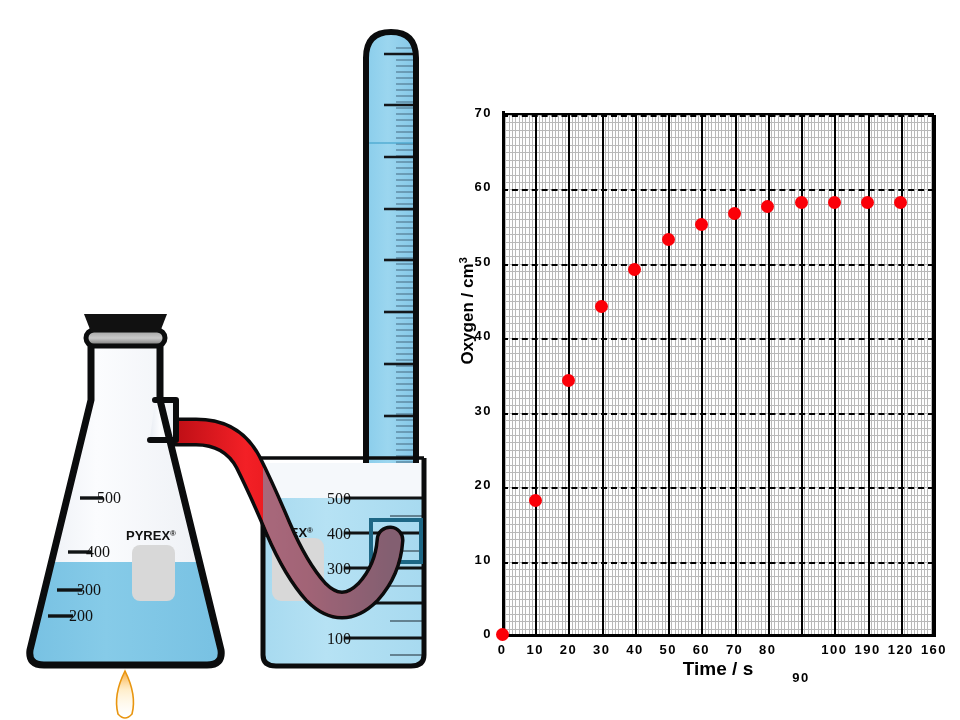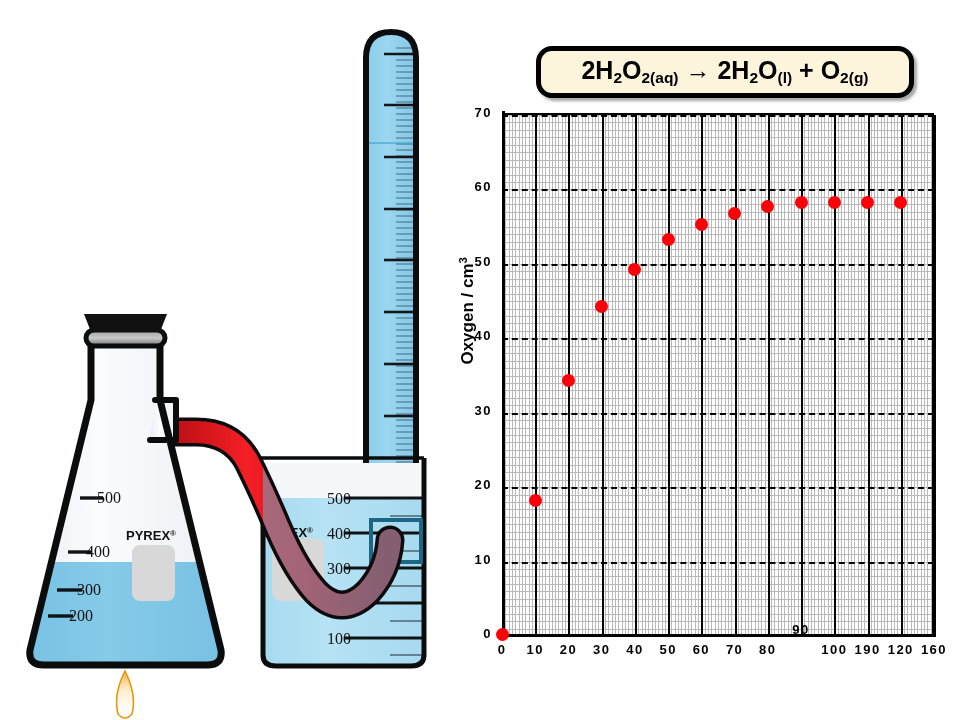--- a/index.html
+++ b/index.html
@@ -359,25 +359,20 @@
       </g>
 
       <g>
         <path d="M125,671 Q113,695 118,714 Q125,722 132,714 Q137,695 125,671 Z" fill="url(#flameGrad)" stroke="#e8950f" stroke-width="1.6"></path>
       </g>
     </svg>
   </div>
 
   <div id="graph-panel">
 
-    <div class="eq-box">
-      <div class="eq-text">
-        <span class="nb">2</span><span>H</span><sub>2</sub><span>O</span><sub>2(aq)</sub>&nbsp;<span>→</span>&nbsp;<span class="nb">2</span><span>H</span><sub>2</sub><span>O</span><sub>(l)</sub>&nbsp;<span>+</span>&nbsp;<span>O</span><sub>2(g)</sub>
-      </div>
-    </div>
 
     <div class="plot-wrap">
 
       <div class="plot-area" id="plot-area">
           <div class="major-v" style="left: 0px;"></div>
           <div class="major-v" style="left: 33.2308px;"></div>
           <div class="major-v" style="left: 66.4615px;"></div>
           <div class="major-v" style="left: 99.6923px;"></div>
           <div class="major-v" style="left: 132.923px;"></div>
           <div class="major-v" style="left: 166.154px;"></div>
@@ -413,21 +408,21 @@
       <div id="xticks">
           <div class="xtick" style="left: 52px; top: 642px;">0</div>
           <div class="xtick" style="left: 85.2308px; top: 642px;">10</div>
           <div class="xtick" style="left: 118.462px; top: 642px;">20</div>
           <div class="xtick" style="left: 151.692px; top: 642px;">30</div>
           <div class="xtick" style="left: 184.923px; top: 642px;">40</div>
           <div class="xtick" style="left: 218.154px; top: 642px;">50</div>
           <div class="xtick" style="left: 251.385px; top: 642px;">60</div>
           <div class="xtick" style="left: 284.615px; top: 642px;">70</div>
           <div class="xtick" style="left: 317.846px; top: 642px;">80</div>
-          <div class="xtick" style="left: 351.077px; top: 622px;">90</div>
+          <div class="xtick" style="left: 351.077px; top: 670px;">90</div>
           <div class="xtick" style="left: 384.308px; top: 642px;">100</div>
           <div class="xtick" style="left: 417.538px; top: 642px;">190</div>
           <div class="xtick" style="left: 450.769px; top: 642px;">120</div>
           <div class="xtick" style="left: 484px; top: 642px;">160</div>
         </div>
       <div id="points">
           <div class="dot" title="0 s, 0 cm3" style="left: 72px; top: 634px; background: rgb(251, 0, 8);"></div>
           <div class="dot" title="10 s, 18 cm3" style="left: 105.231px; top: 500.029px; background: rgb(251, 0, 8);"></div>
           <div class="dot" title="20 s, 34 cm3" style="left: 138.462px; top: 380.943px; background: rgb(251, 0, 8);"></div>
           <div class="dot" title="30 s, 44 cm3" style="left: 171.692px; top: 306.514px; background: rgb(251, 0, 8);"></div>
@@ -438,15 +433,16 @@
           <div class="dot" title="80 s, 57.5 cm3" style="left: 337.846px; top: 206.036px; background: rgb(251, 0, 8);"></div>
           <div class="dot" title="90 s, 58 cm3" style="left: 371.077px; top: 202.314px; background: rgb(251, 0, 8);"></div>
           <div class="dot" title="100 s, 58 cm3" style="left: 404.308px; top: 202.314px; background: rgb(251, 0, 8);"></div>
           <div class="dot" title="110 s, 58 cm3" style="left: 437.538px; top: 202.314px; background: rgb(251, 0, 8);"></div>
           <div class="dot" title="120 s, 58 cm3" style="left: 470.769px; top: 202.314px; background: rgb(251, 0, 8);"></div>
         </div>
 
       <div class="ylabel">
         <span>Oxygen / cm<sup>3</sup></span>
       </div>
+      <div class="xlabel">Time / s</div>
     </div>
   </div>
 </div>
 
 </body></html>

